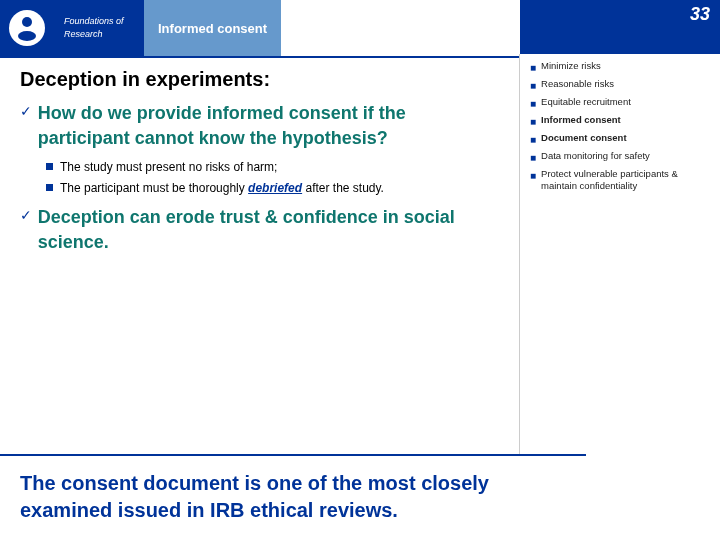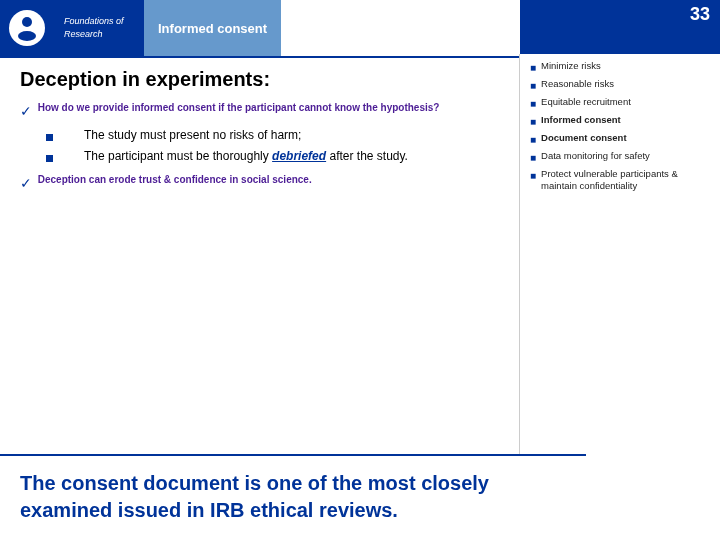--- a/index.html
+++ b/index.html
@@ -99,20 +99,21 @@
       line-height: 1.2;
     }
 
     .page-number {
       position: absolute;
       top: 4px;
       right: 10px;
       font-size: 18px;
       font-weight: bold;
       color: #fff;
+      font-style: italic;
     }
 
     
     .sidebar {
       position: absolute;
       right: 0;
       top: 54px;
       width: 200px;
       padding: 6px 10px;
       background: #fff;
@@ -164,36 +165,35 @@
 
     .check-mark {
       color: #003399;
       font-size: 14px;
       margin-right: 6px;
       margin-top: 2px;
       flex-shrink: 0;
     }
 
     .check-text {
-      font-size: 10px;
-      font-weight: bold;
-      color: #4c1d95;
+      font-size: 18px;
+      font-weight: bold;
+      color: #0f766e;
       line-height: 1.4;
     }
 
     .sub-bullets {
       margin-left: 26px;
       margin-bottom: 8px;
     }
 
     .sub-bullet-item {
       display: flex;
-      align-items: center;
+      align-items: flex-start;
       margin-bottom: 4px;
-      gap: 24px;
     }
 
     .sub-bullet-square {
       width: 7px;
       height: 7px;
       background: #003399;
       margin-right: 7px;
       margin-top: 4px;
       flex-shrink: 0;
     }

